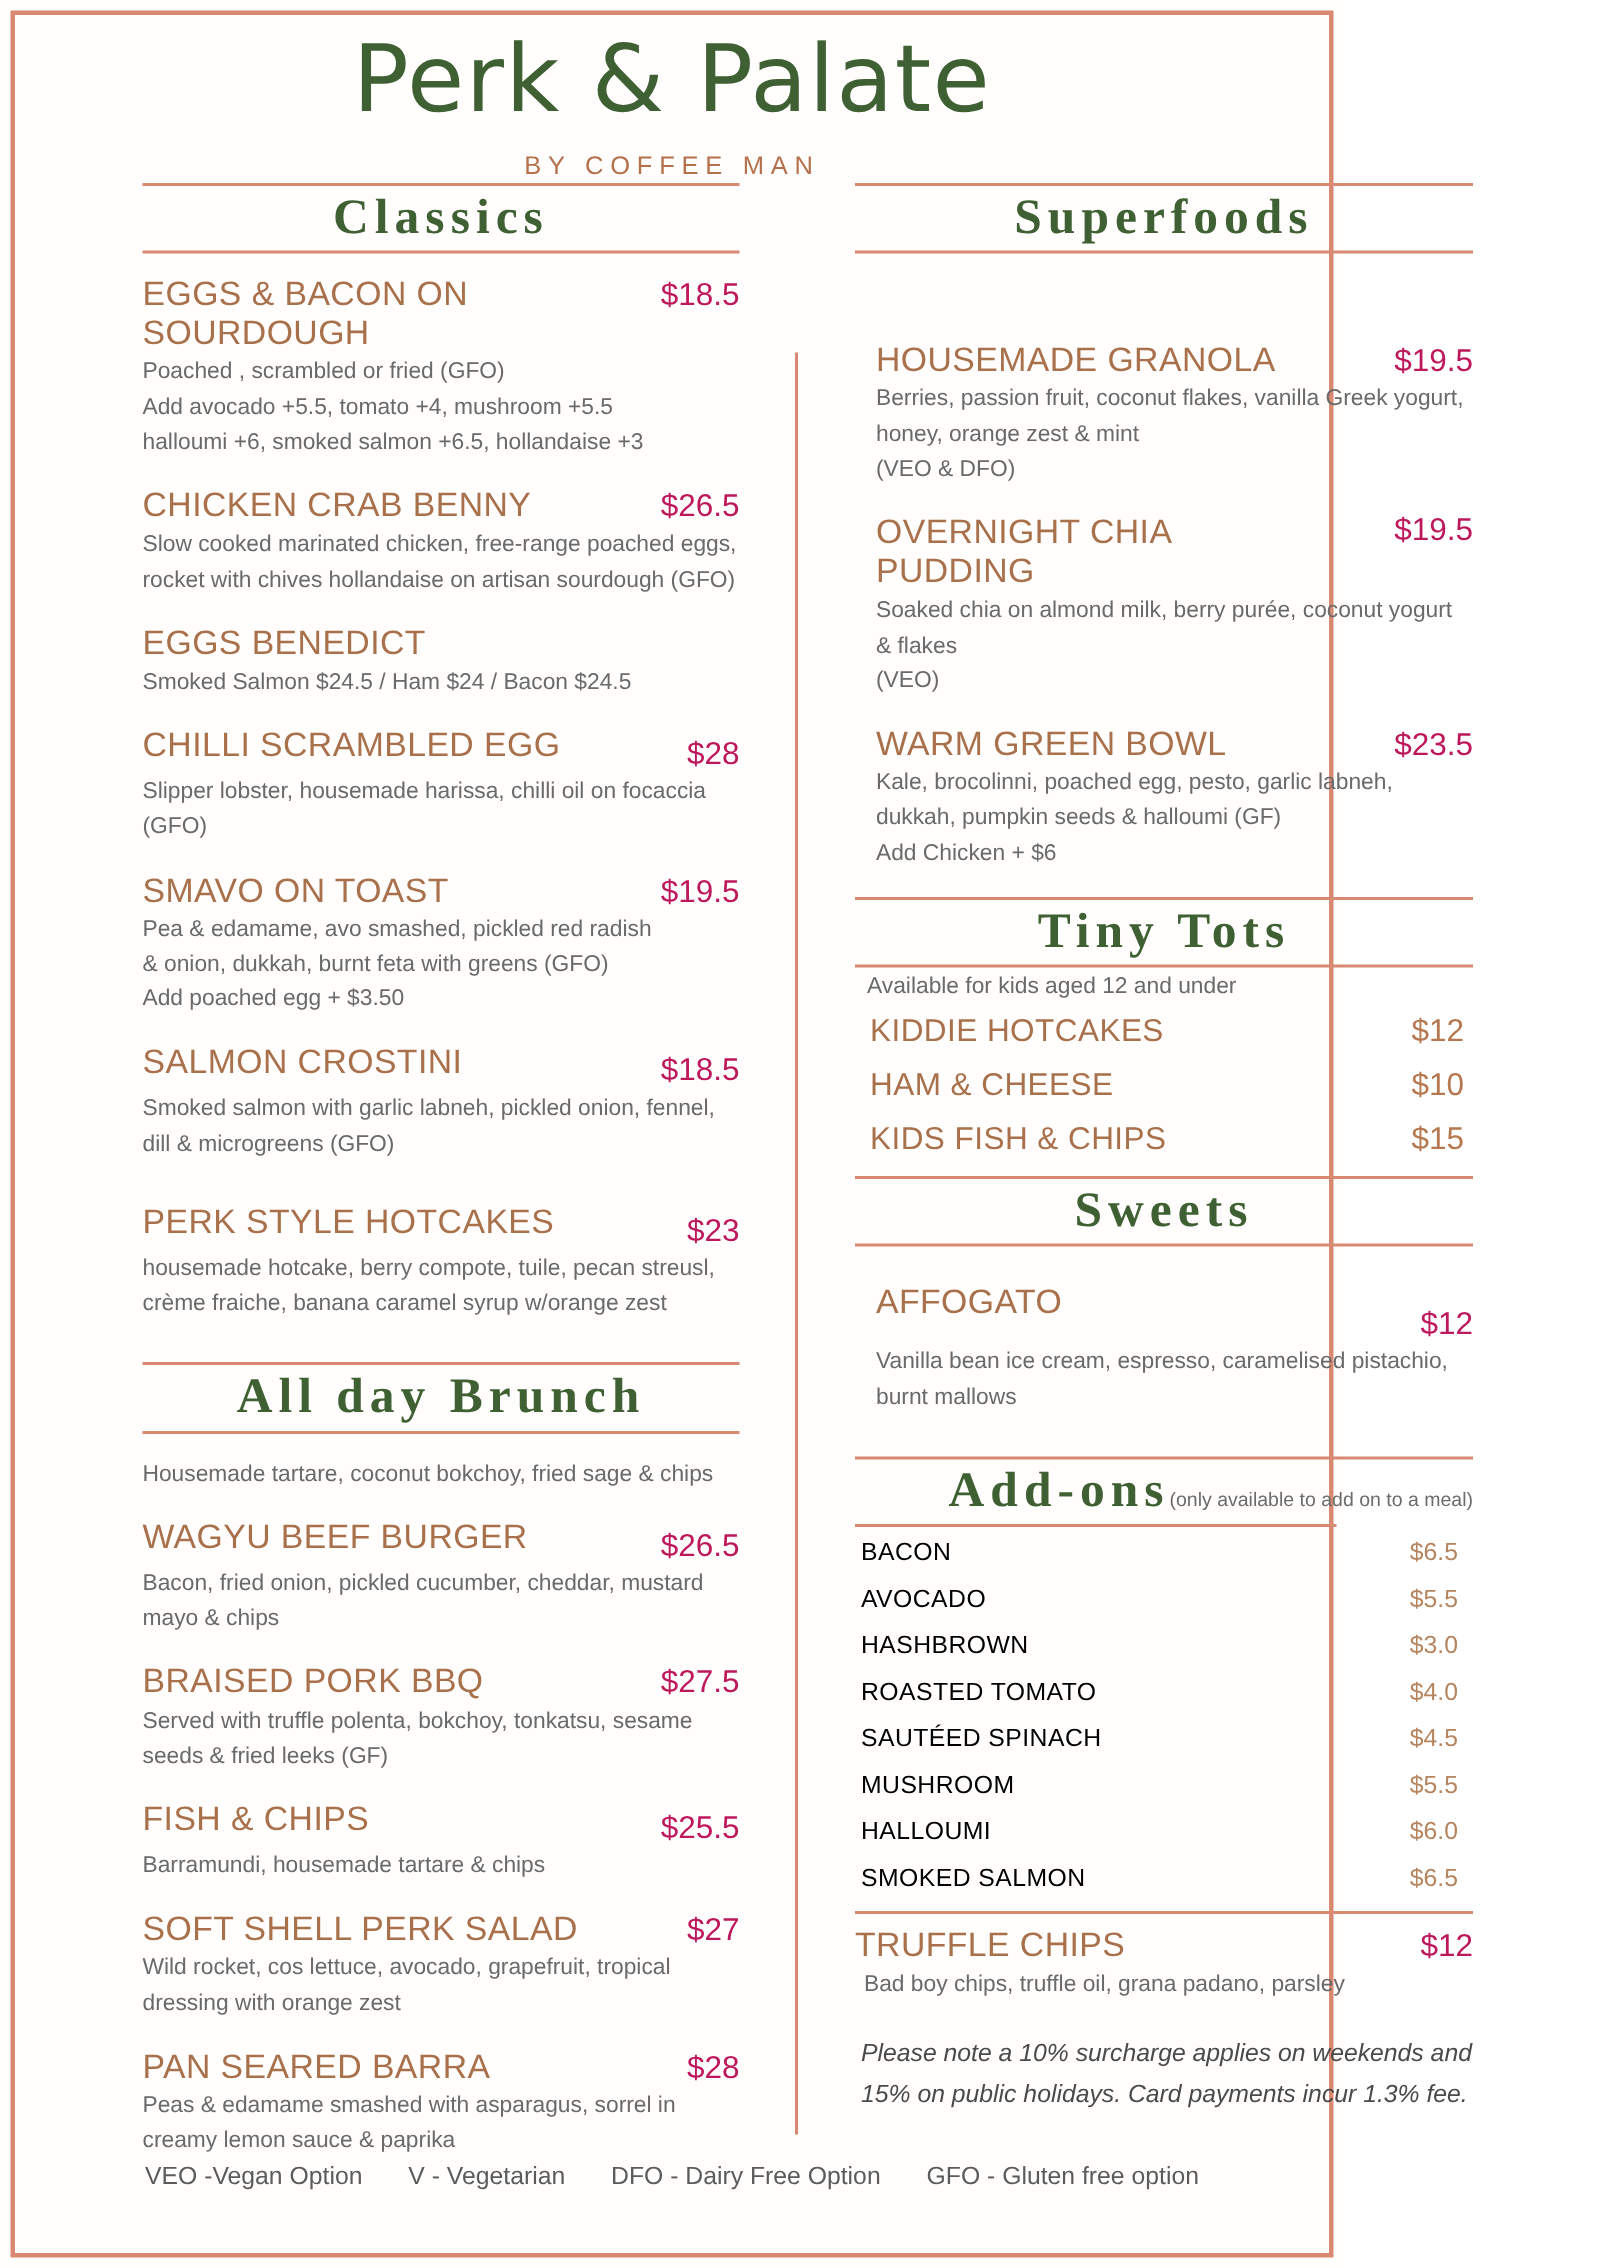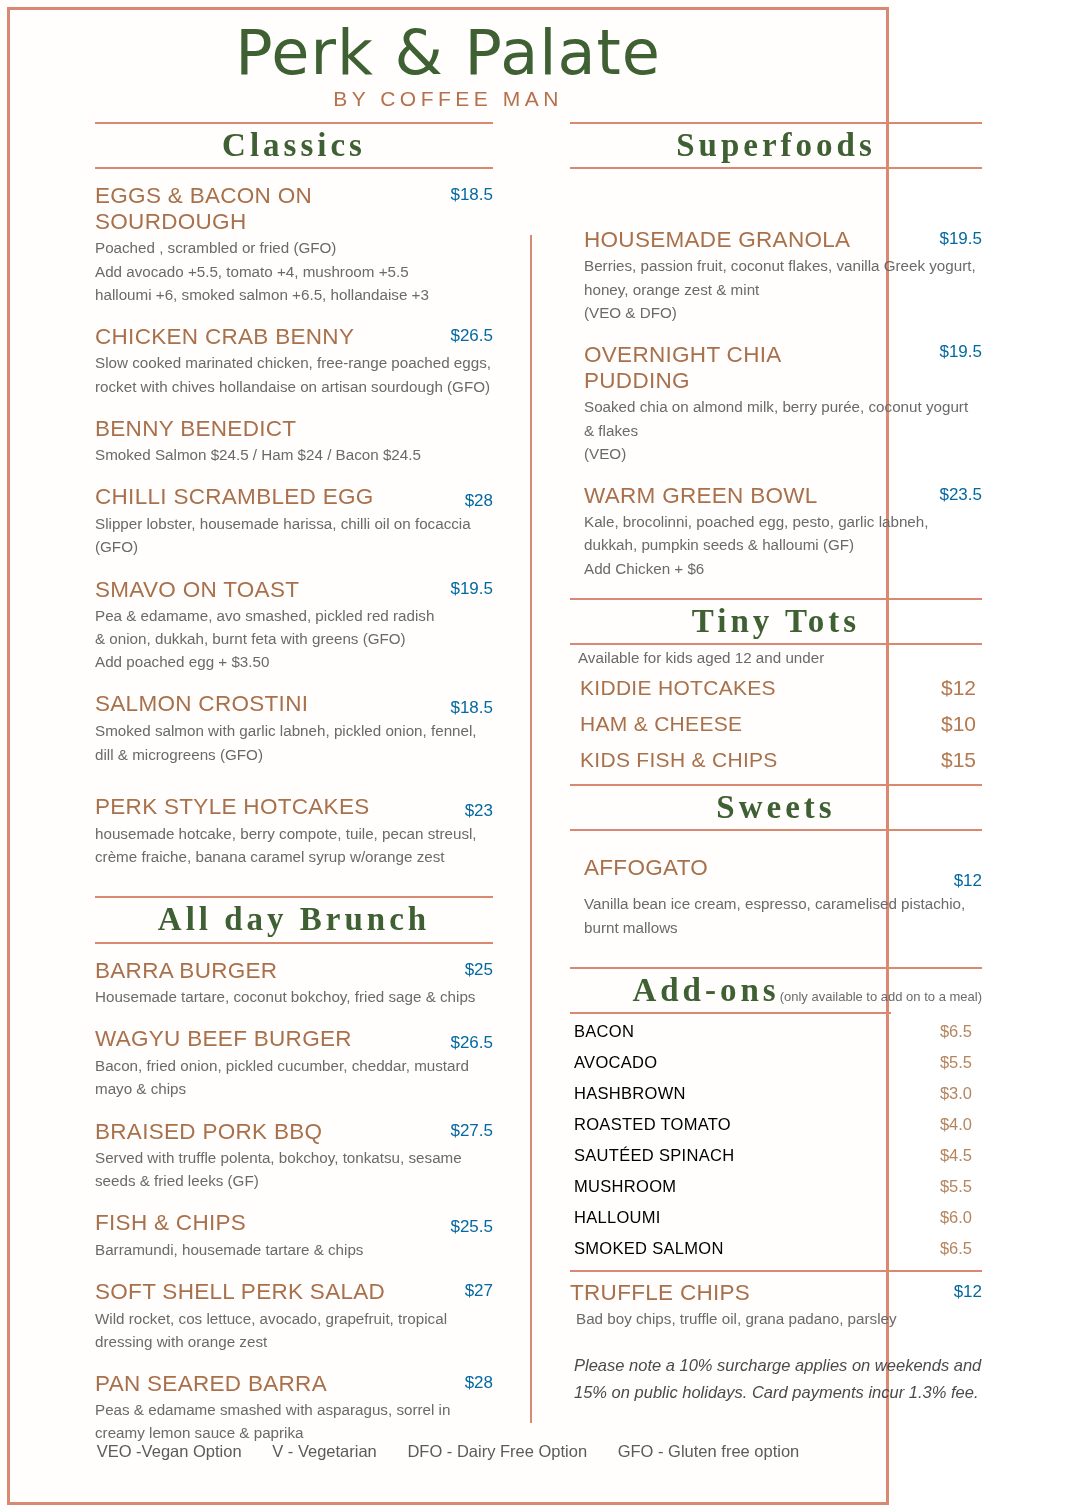--- a/index.html
+++ b/index.html
@@ -40,24 +40,24 @@
     font-family: "DejaVu Sans", sans-serif;
     font-size: 62px;
     font-weight: 400;
     color: #3f6033;
     letter-spacing: 1px;
     line-height: 1.05;
     margin: 0;
   }
   .brand-sub {
     font-family: "Liberation Sans", sans-serif;
-    font-size: 21px;
+    font-size: 17px;
     letter-spacing: 4.5px;
     color: #b5714c;
-    margin-top: 2px;
+    margin-top: 16px;
   }
 
   
   .col {
     position: absolute;
     top: 122px;
   }
   .col-left  { left: 95px;  width: 398px; }
   .col-right { left: 570px; width: 412px; }
 
@@ -114,22 +114,22 @@
     font-family: "Liberation Sans", sans-serif;
     font-size: 22.5px;
     font-weight: 400;
     color: #a9714b;
     letter-spacing: 0.3px;
     line-height: 1.16;
     flex: 0 1 auto;
   }
   .item-price {
     font-family: "Liberation Sans", sans-serif;
-    font-size: 17px;
-    color: #0369a1;
+    font-size: 21px;
+    color: #be185d;
     white-space: nowrap;
     flex: 0 0 auto;
     padding-top: 2px;
     margin-left: 45px;
   }
   .item-desc {
     font-family: "Liberation Sans", sans-serif;
     font-size: 15.2px;
     color: #6a6a6a;
     line-height: 1.53;
@@ -250,21 +250,21 @@
         <div class="item-name">CHICKEN CRAB BENNY</div>
         <div class="item-price">$26.5</div>
       </div>
       <div class="item-desc">Slow cooked marinated chicken, free-range poached eggs, rocket with chives hollandaise on artisan sourdough (GFO)</div>
     </div>
 
     <div class="spacer-sm"></div>
 
     <div class="item">
       <div class="item-head">
-        <div class="item-name">BENNY BENEDICT</div>
+        <div class="item-name">EGGS BENEDICT</div>
         <div class="item-price"></div>
       </div>
       <div class="item-desc">Smoked Salmon  $24.5 / Ham $24 /  Bacon $24.5</div>
     </div>
 
     <div class="spacer-sm"></div>
 
     <div class="item p-mid">
       <div class="item-head">
         <div class="item-name">CHILLI SCRAMBLED EGG</div>
@@ -309,24 +309,20 @@
 
     <div class="sec">
       <div class="rule"></div>
       <h2>All day Brunch</h2>
       <div class="rule"></div>
     </div>
 
     <div class="spacer-sm"></div>
 
     <div class="item">
-      <div class="item-head">
-        <div class="item-name">BARRA BURGER</div>
-        <div class="item-price">$25</div>
-      </div>
       <div class="item-desc">Housemade tartare, coconut bokchoy, fried sage &amp; chips</div>
     </div>
 
     <div class="spacer-sm"></div>
 
     <div class="item p-mid">
       <div class="item-head">
         <div class="item-name">WAGYU BEEF BURGER</div>
         <div class="item-price">$26.5</div>
       </div>

